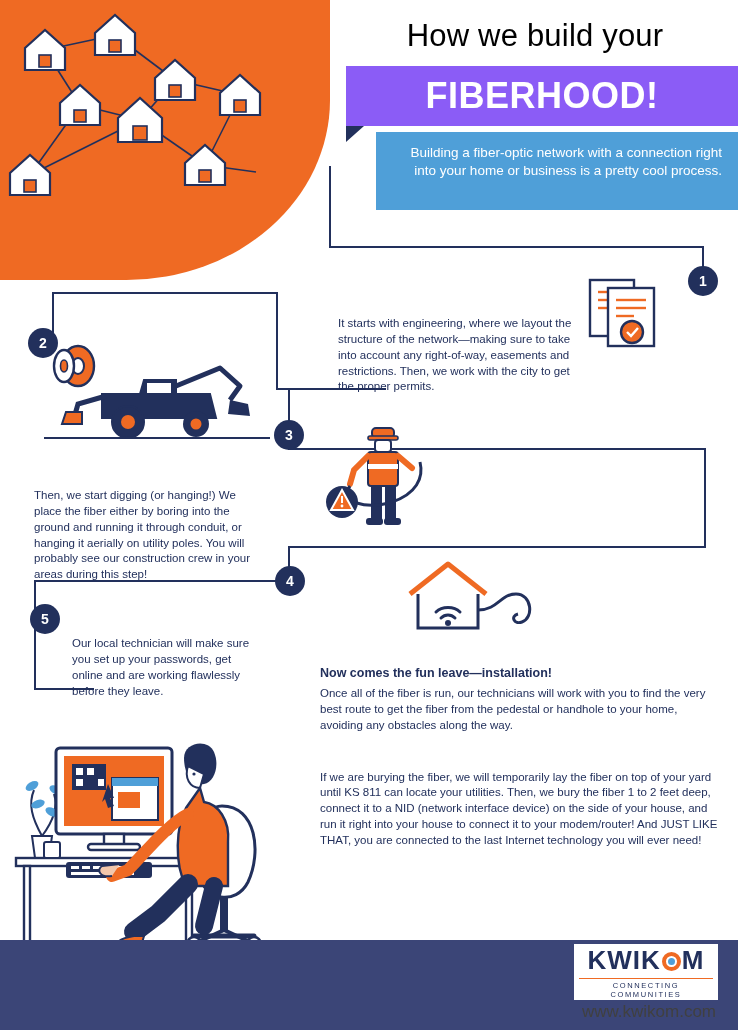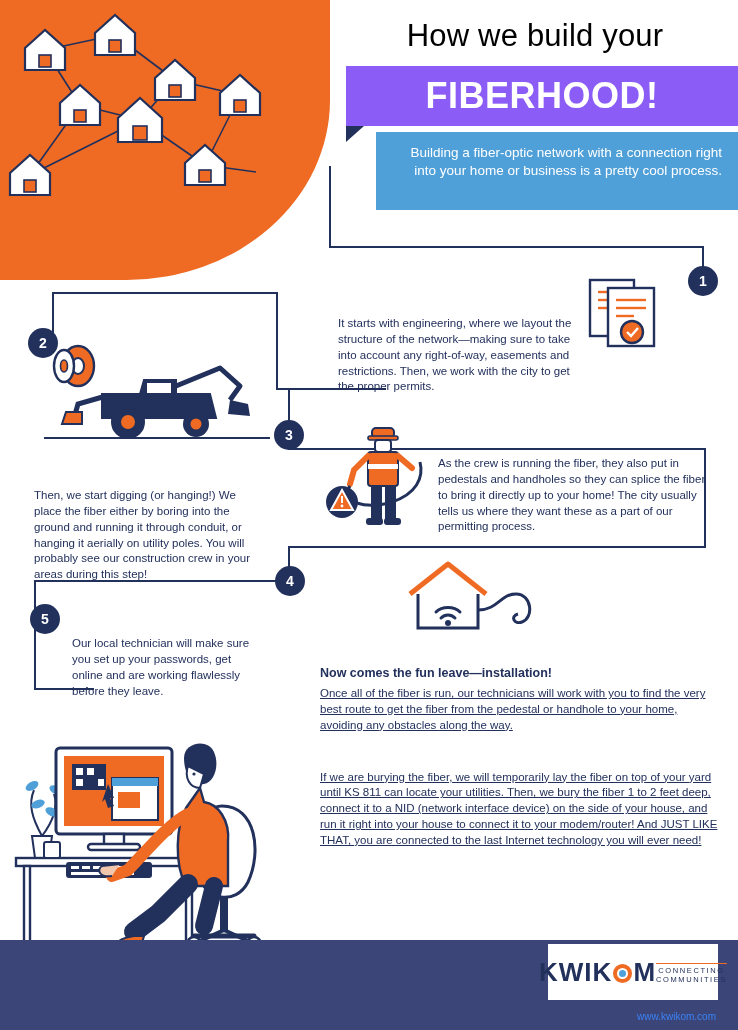--- a/index.html
+++ b/index.html
@@ -85,58 +85,58 @@
 
   .step1 { left: 338px; top: 280px; width: 236px; }
   .step2 { left: 34px; top: 452px; width: 220px; }
   .step3 { left: 438px; top: 420px; width: 280px; }
   .step5 { left: 72px; top: 600px; width: 192px; }
 
   .install-head {
     position: absolute; left: 320px; top: 666px; width: 400px;
     font-size: 12.5px; font-weight: bold; color: #22305c;
   }
-  .install-body { left: 320px; top: 686px; width: 402px; text-decoration: underline; }
+  .install-body { left: 320px; top: 686px; width: 402px; }
 
   .simple {
     position: absolute; left: 320px; top: 875px;
     font-size: 30px; font-weight: bold; color: #ef6a23;
     letter-spacing: -.3px;
     font-style: italic;
   }
 
   
   .footer {
     position: absolute; left: 0; bottom: 0; width: 100%; height: 90px;
     background: #3b4577;
   }
   .logo-card {
     position: absolute; right: 20px; bottom: 30px;
-    width: 170px; height: 56px; background: #ffffff;
+    width: 144px; height: 56px; background: #ffffff;
     display: flex; align-items: center; justify-content: center;
-    flex-direction: row;
+    flex-direction: column;
   }
   .logo-top { display:flex; align-items:center; justify-content:center; }
   .logo-top .k { font-size: 26px; font-weight: bold; color: #22305c; letter-spacing: 1px; }
   .logo-o {
     width: 19px; height: 19px; border-radius: 50%;
     border: 4px solid #ef6a23; margin: 0 1px;
     position: relative; top: 1px;
   }
   .logo-o::after{
     content:""; position:absolute; inset: 2px;
     border-radius:50%; background:#4f9fd8;
   }
   .logo-sub {
     font-size: 7.5px; color: #22305c; letter-spacing: 1.6px; margin-top: 2px;
     border-top: 1px solid #ef6a23; padding-top: 2px; width: 134px; text-align:center;
   }
   .url {
     position: absolute; right: 22px; bottom: 8px;
-    color: #3b82f6; font-size: 10px;
+    color: #404040; font-size: 17px;
   }
 
   
   .ill { position: absolute; }
 </style>
 </head>
 <body>
 
 <div class="page">
 
@@ -262,23 +262,20 @@
 
       <circle cx="84" cy="84" r="16" fill="#22305c" stroke="#22305c" stroke-width="2"></circle>
       <circle cx="84" cy="84" r="7" fill="#ef6a23"></circle>
       <circle cx="152" cy="86" r="13" fill="#22305c"></circle>
       <circle cx="152" cy="86" r="5.5" fill="#ef6a23"></circle>
     </g>
     <line x1="0" y1="100" x2="226" y2="100" stroke="#22305c" stroke-width="2"></line>
   </svg>
 
   <div class="badge" style="left:274px; top:420px;">3</div>
-  <div class="tb step3">
-    <p>As the crew is running the fiber, they also put in pedestals and handholes so they can splice the fiber to bring it directly up to your home! The city usually tells us where they want these as a part of our permitting process.</p>
-  </div>
   <svg class="ill" style="left:320px; top:406px;" width="116" height="124" viewBox="0 0 116 124">
 
     <g>
       <rect x="52" y="22" width="22" height="10" rx="4" fill="#ef6a23" stroke="#22305c" stroke-width="2"></rect>
       <rect x="48" y="30" width="30" height="4" rx="2" fill="#ef6a23" stroke="#22305c" stroke-width="1.6"></rect>
       <rect x="55" y="34" width="16" height="12" rx="3" fill="#ffffff" stroke="#22305c" stroke-width="2"></rect>
       <rect x="48" y="46" width="30" height="34" rx="3" fill="#ef6a23" stroke="#22305c" stroke-width="2"></rect>
       <rect x="48" y="58" width="30" height="5" fill="#ffffff"></rect>
       <rect x="51" y="80" width="11" height="34" fill="#22305c"></rect>
       <rect x="65" y="80" width="11" height="34" fill="#22305c"></rect>

